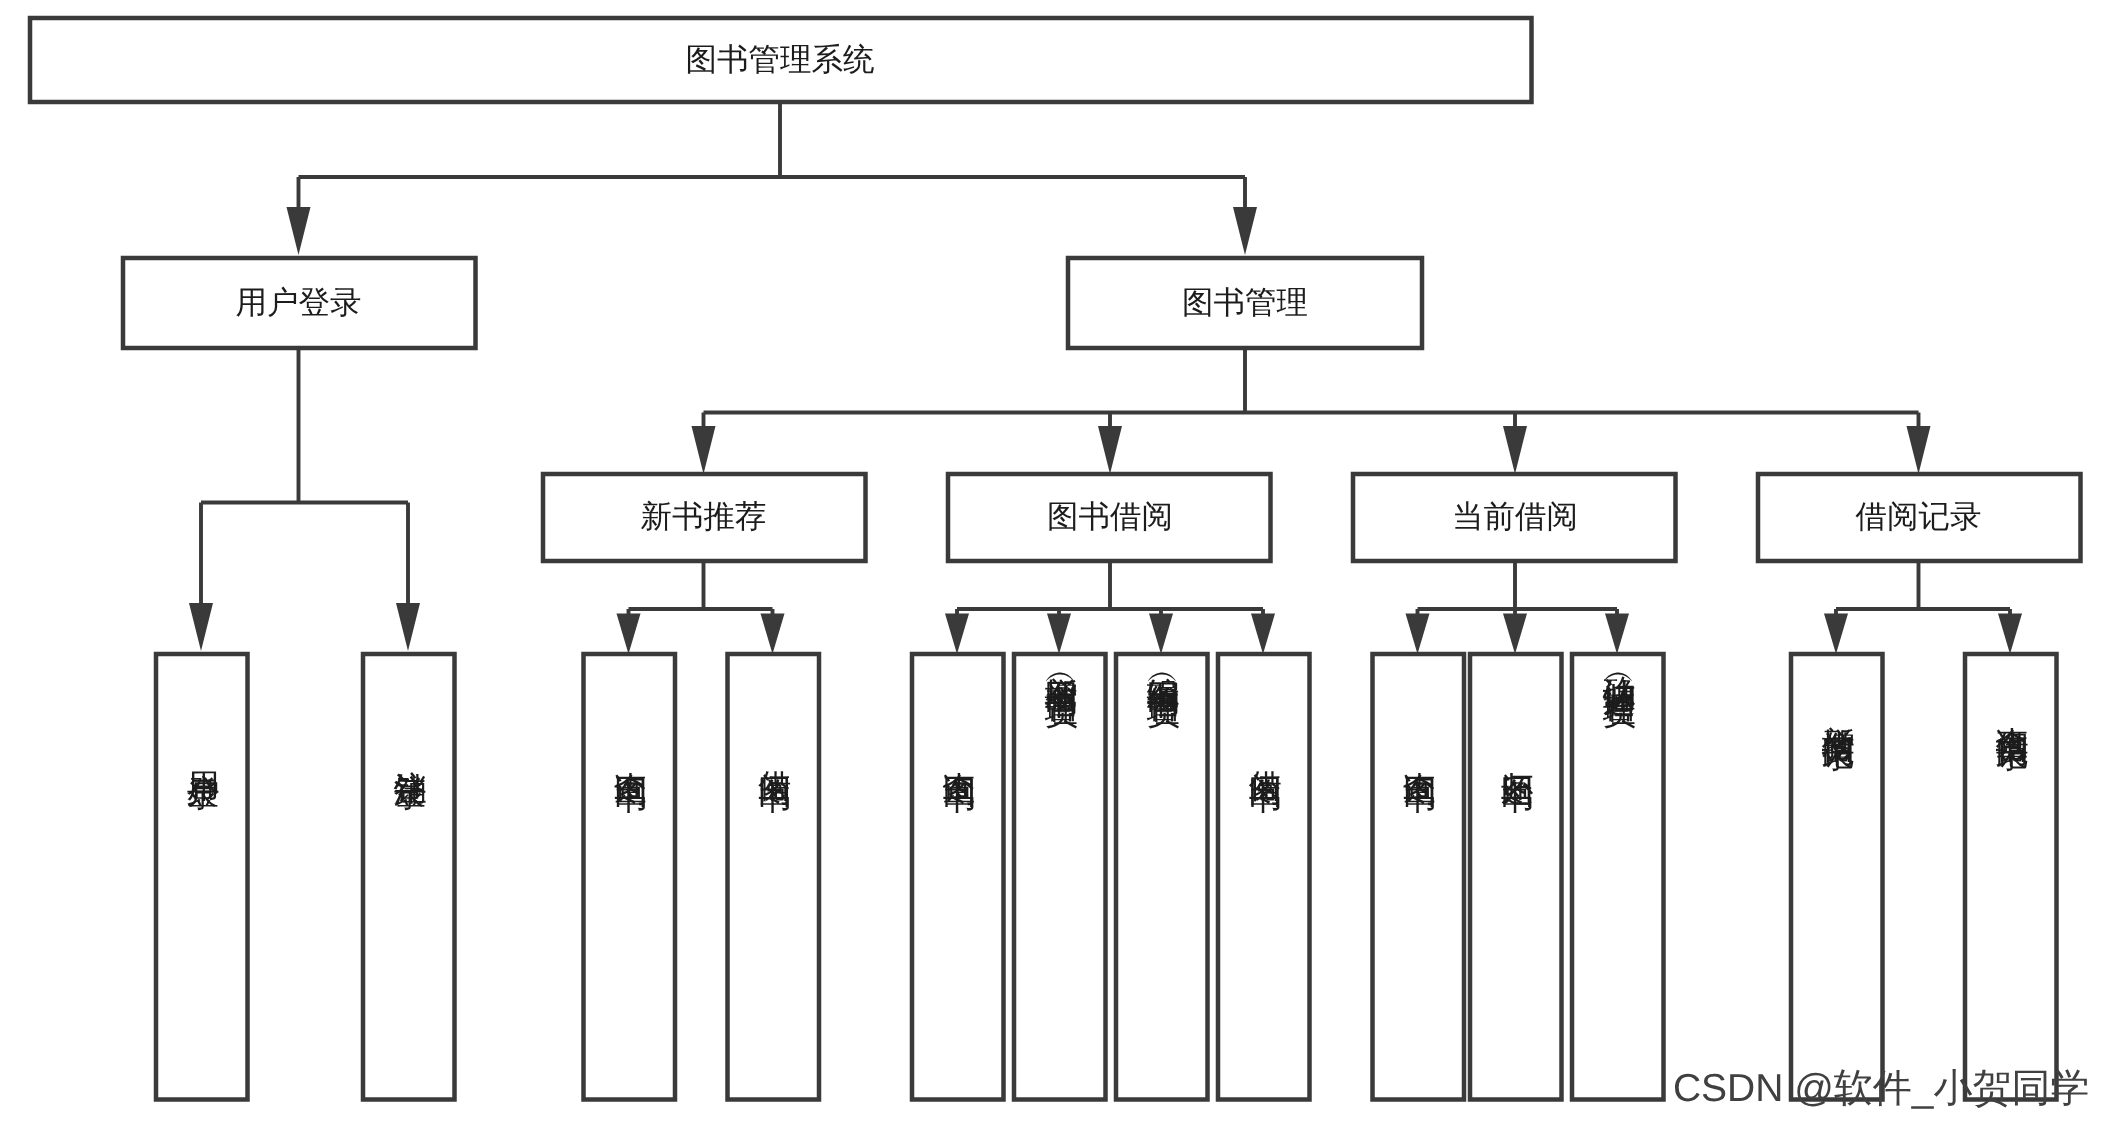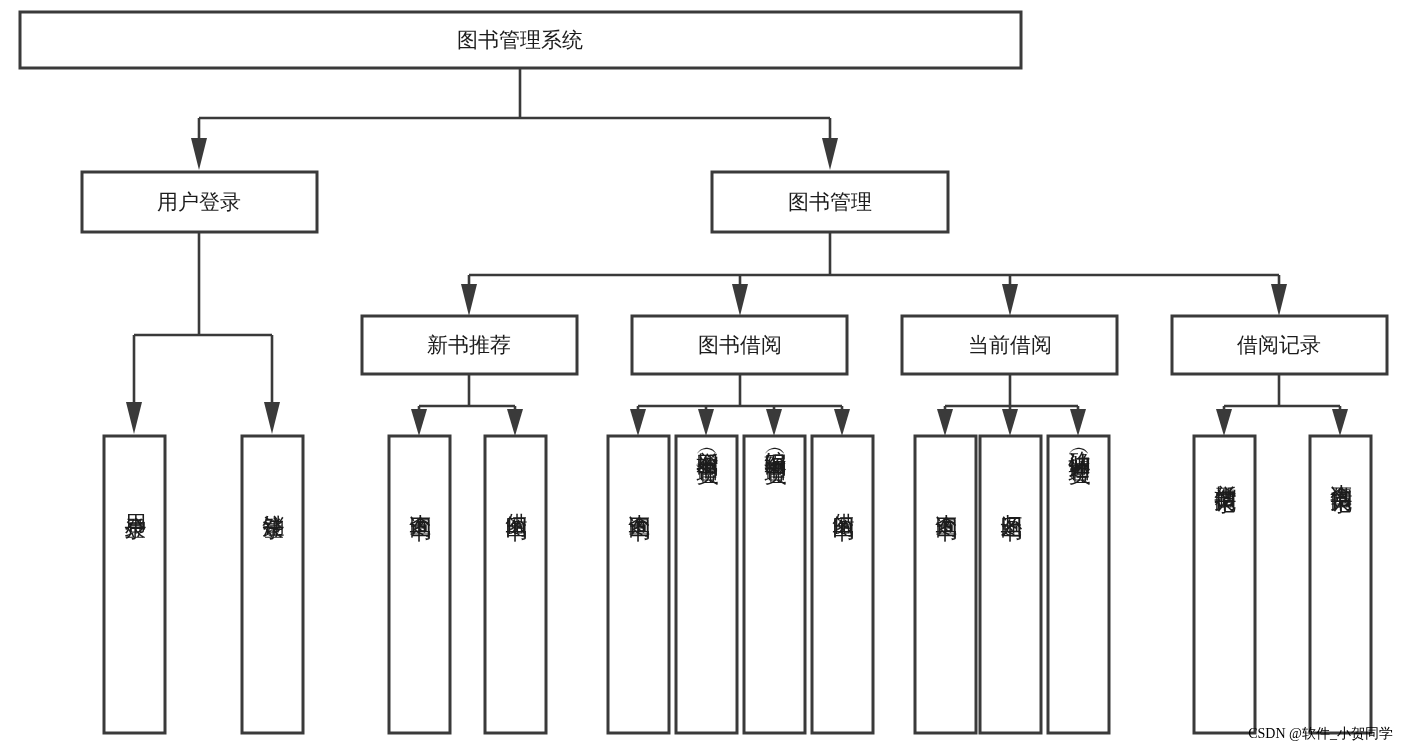--- a/index.html
+++ b/index.html
@@ -54,23 +54,23 @@
     fill: #1c1c1c;
     writing-mode: vertical-rl;
     text-orientation: upright;
     text-anchor: middle;
     letter-spacing: 2px;
   }
   .watermark {
     position: absolute;
     right: 12px;
     bottom: 4px;
-    font-family: Liberation Serif, serif;
-    font-size: 14px;
-    color: #000000;
+    font-family: Liberation Sans, sans-serif;
+    font-size: 26px;
+    color: #404040;
     white-space: nowrap;
     pointer-events: none;
     user-select: none;
   }
 </style>
 </head>
 <body>
 
 <div id="diagram-root">
   <svg class="flow" viewBox="0 0 1405 747" xmlns="http://www.w3.org/2000/svg">

